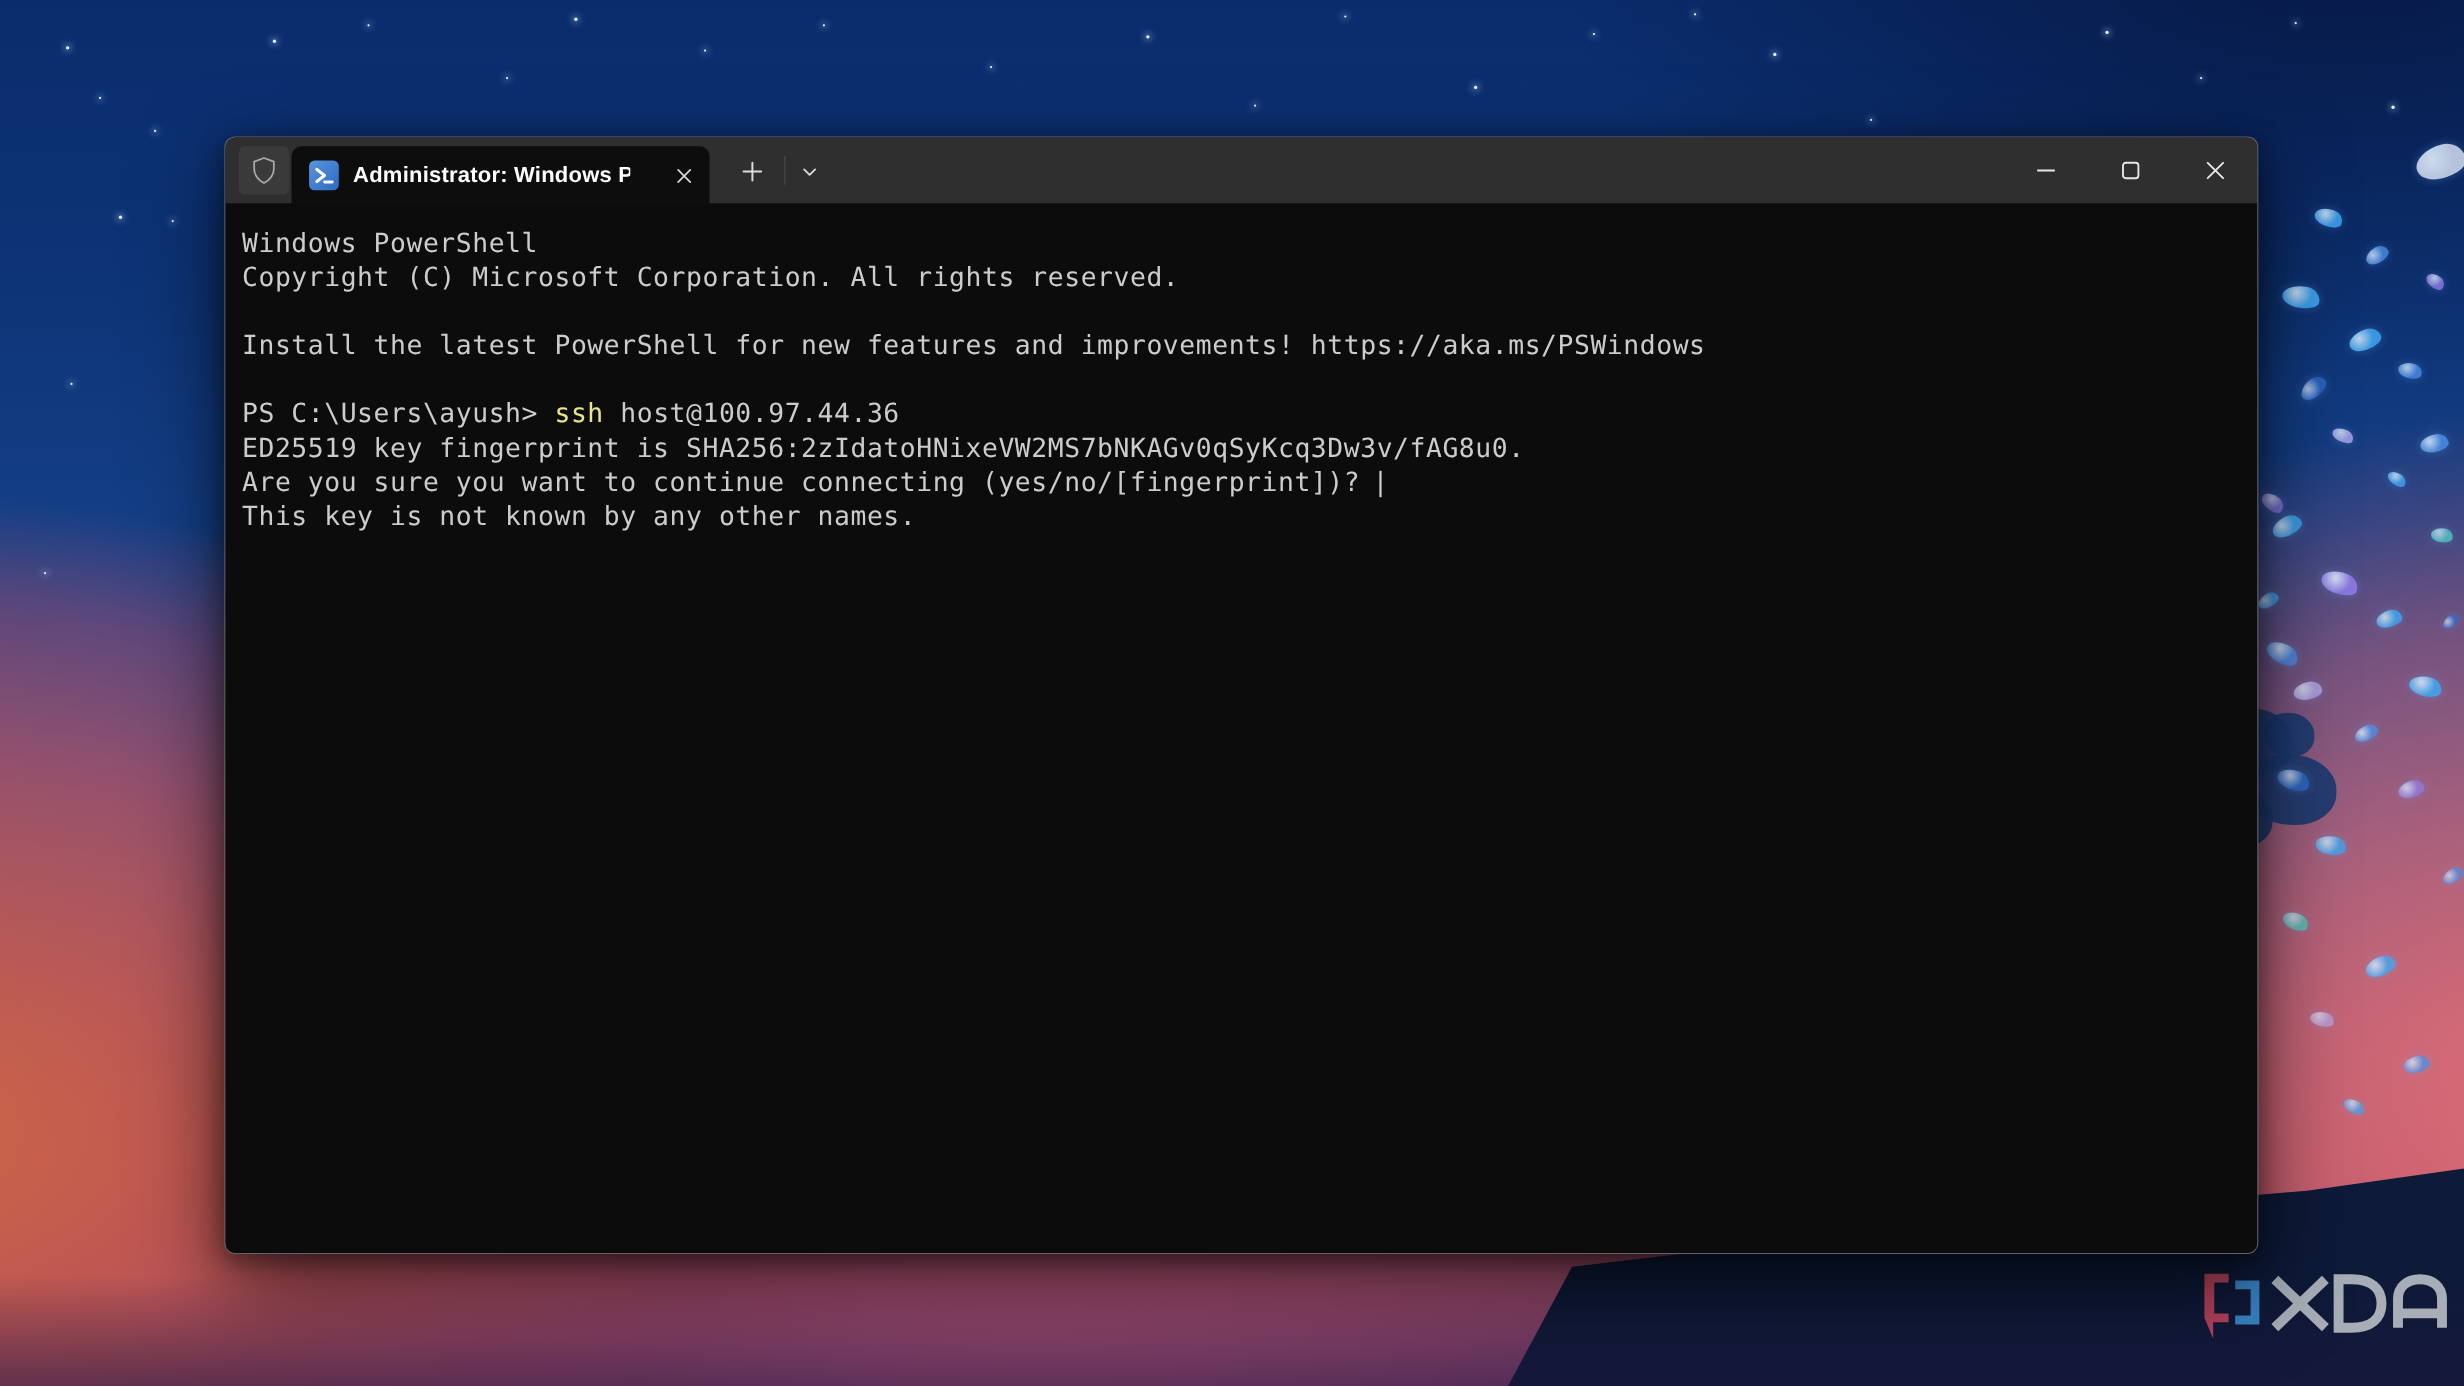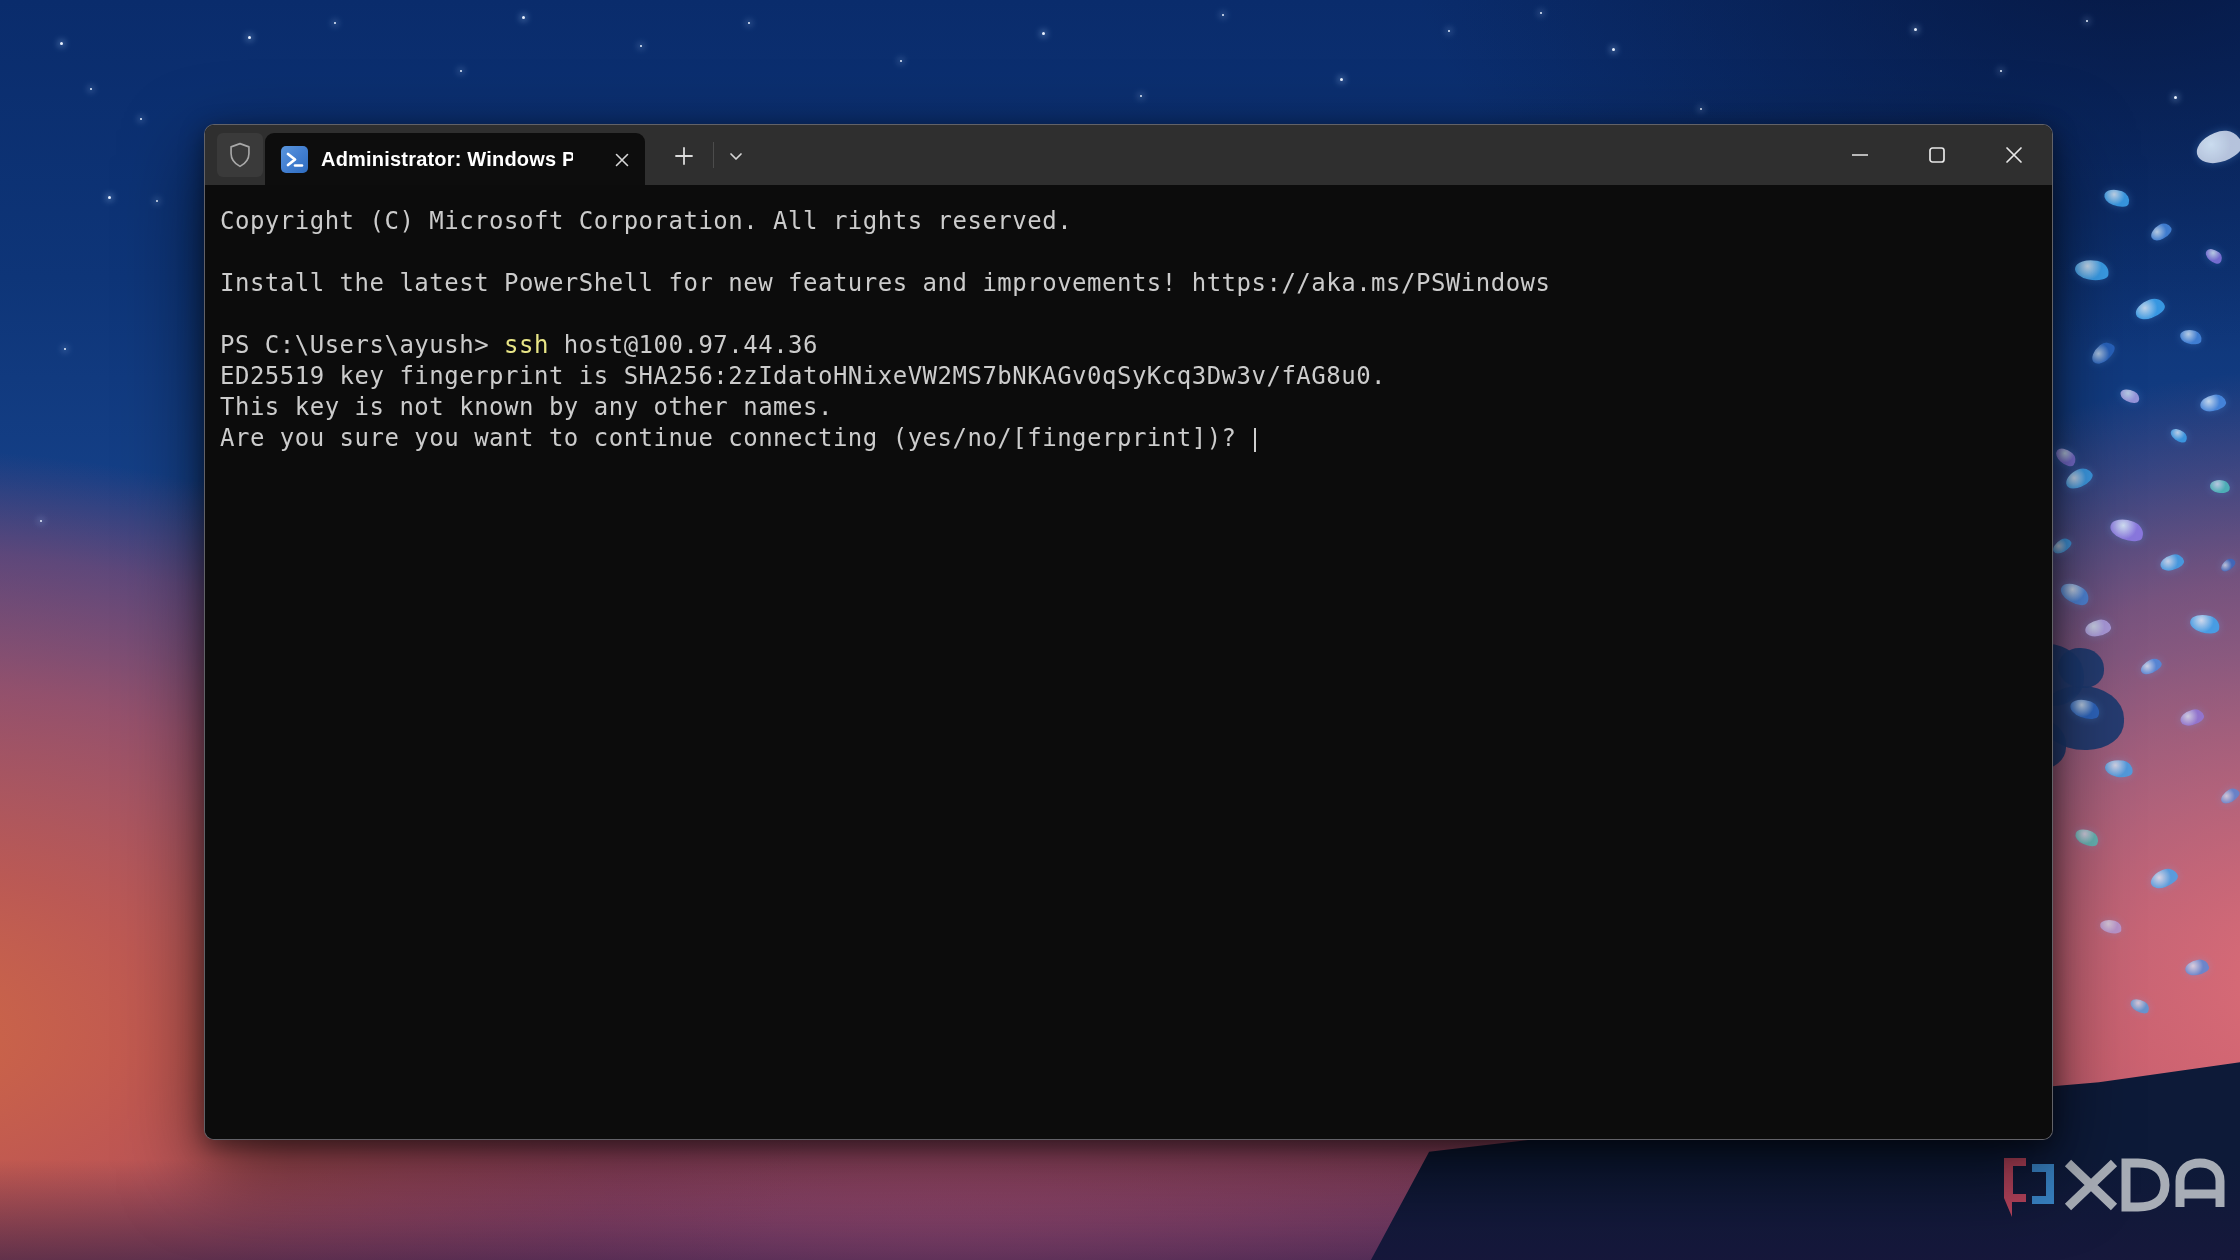--- a/index.html
+++ b/index.html
@@ -263,23 +263,24 @@
       <div class="win-btn">
         <svg width="20" height="20" viewBox="0 0 20 20">
           <path d="M3 3 L17 17 M17 3 L3 17" stroke="#e8e8e8" stroke-width="1.7" stroke-linecap="round"></path>
         </svg>
       </div>
     </div>
   </div>
 
   <div class="terminal">
     <div id="terminal-lines">
+        <div class="term-line"><span>Windows PowerShell</span></div>
         <div class="term-line"><span>Copyright (C) Microsoft Corporation. All rights reserved.</span></div>
         <div class="term-line"><span>&nbsp;</span></div>
         <div class="term-line"><span>Install the latest PowerShell for new features and improvements! https://aka.ms/PSWindows</span></div>
         <div class="term-line"><span>&nbsp;</span></div>
         <div class="term-line"><span>PS C:\Users\ayush&gt; </span><span class="seg-command">ssh</span><span> host@100.97.44.36</span></div>
         <div class="term-line"><span>ED25519 key fingerprint is SHA256:2zIdatoHNixeVW2MS7bNKAGv0qSyKcq3Dw3v/fAG8u0.</span></div>
+        <div class="term-line"><span>Are you sure you want to continue connecting (yes/no/[fingerprint])? </span><span class="cursor"></span></div>
         <div class="term-line"><span>This key is not known by any other names.</span></div>
-        <div class="term-line"><span>Are you sure you want to continue connecting (yes/no/[fingerprint])? </span><span class="cursor"></span></div>
       </div>
   </div>
 </div>
 
 </body></html>

